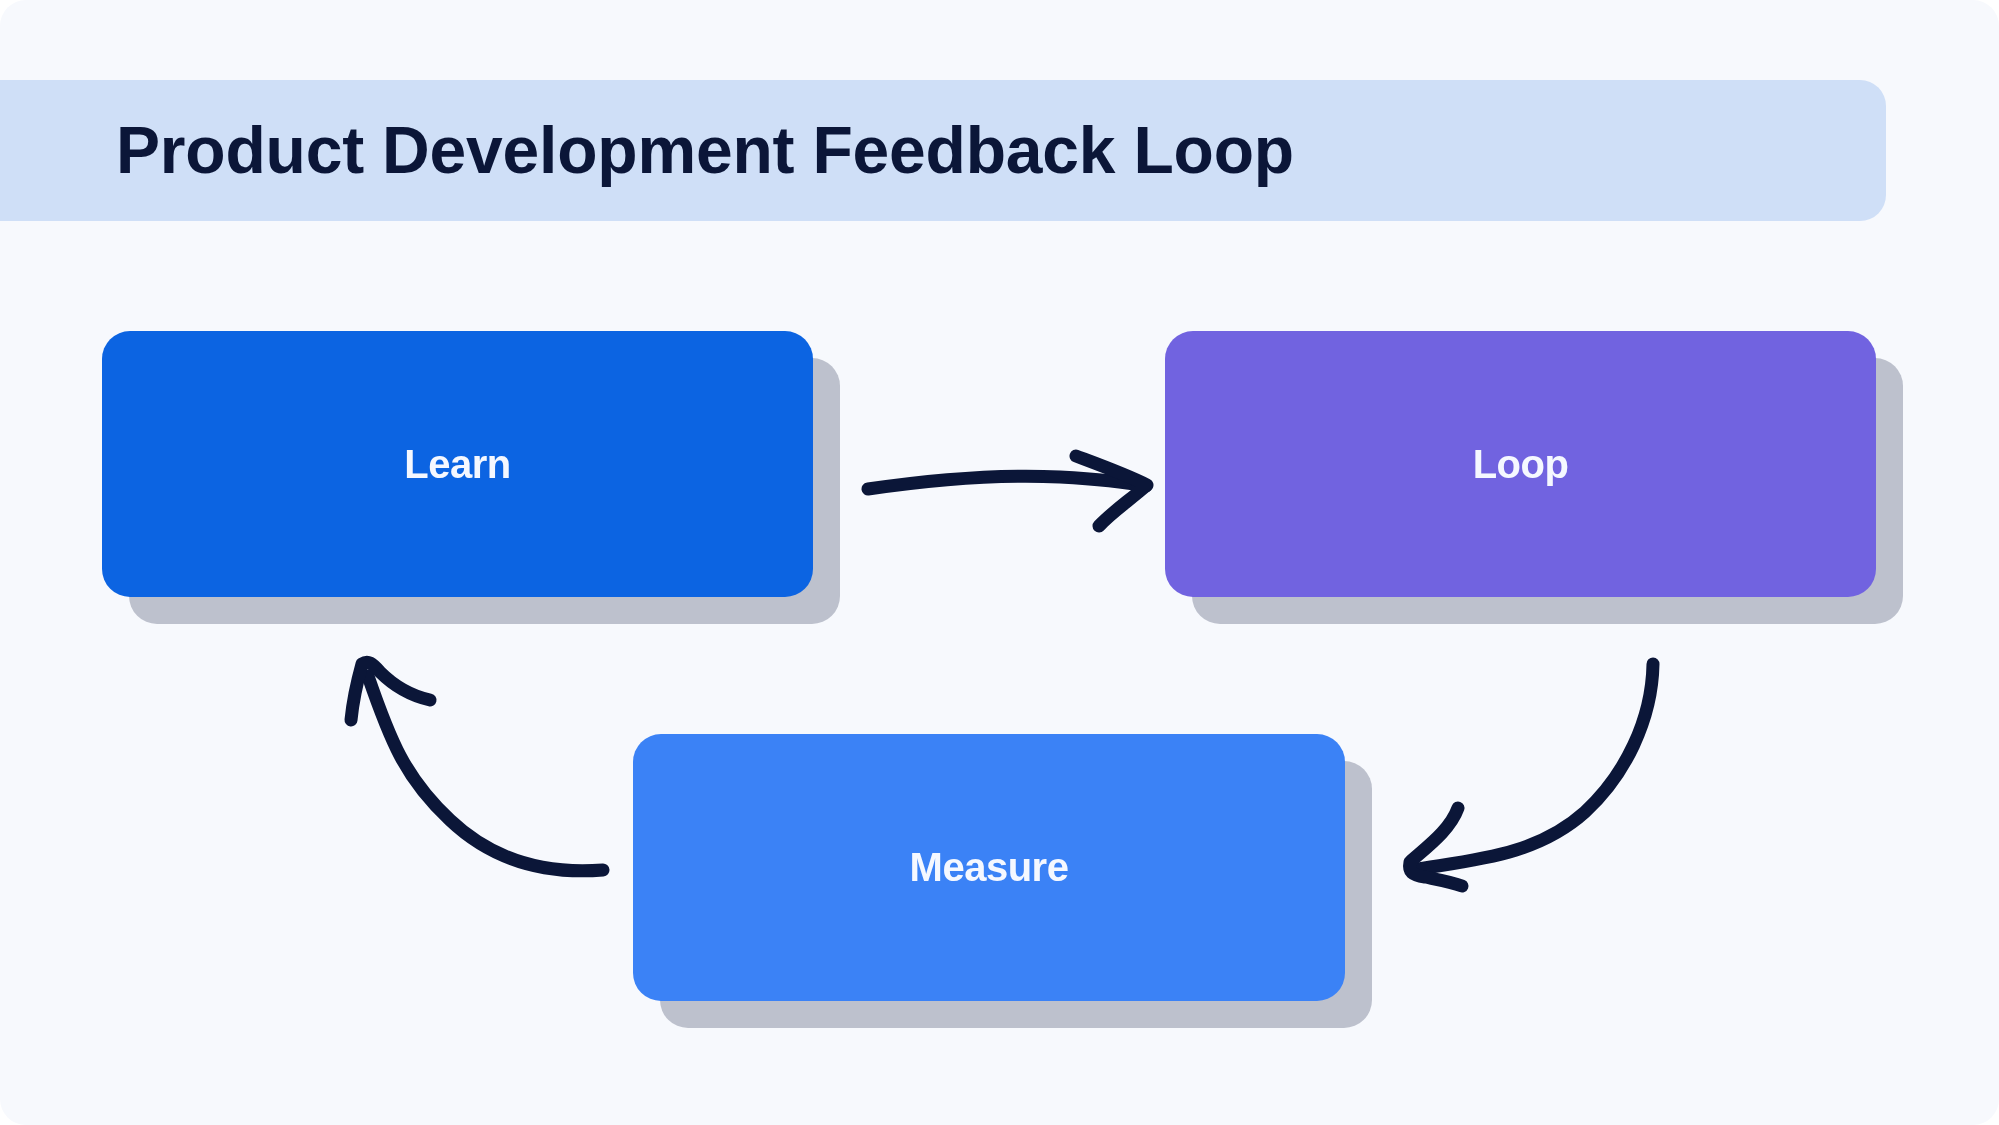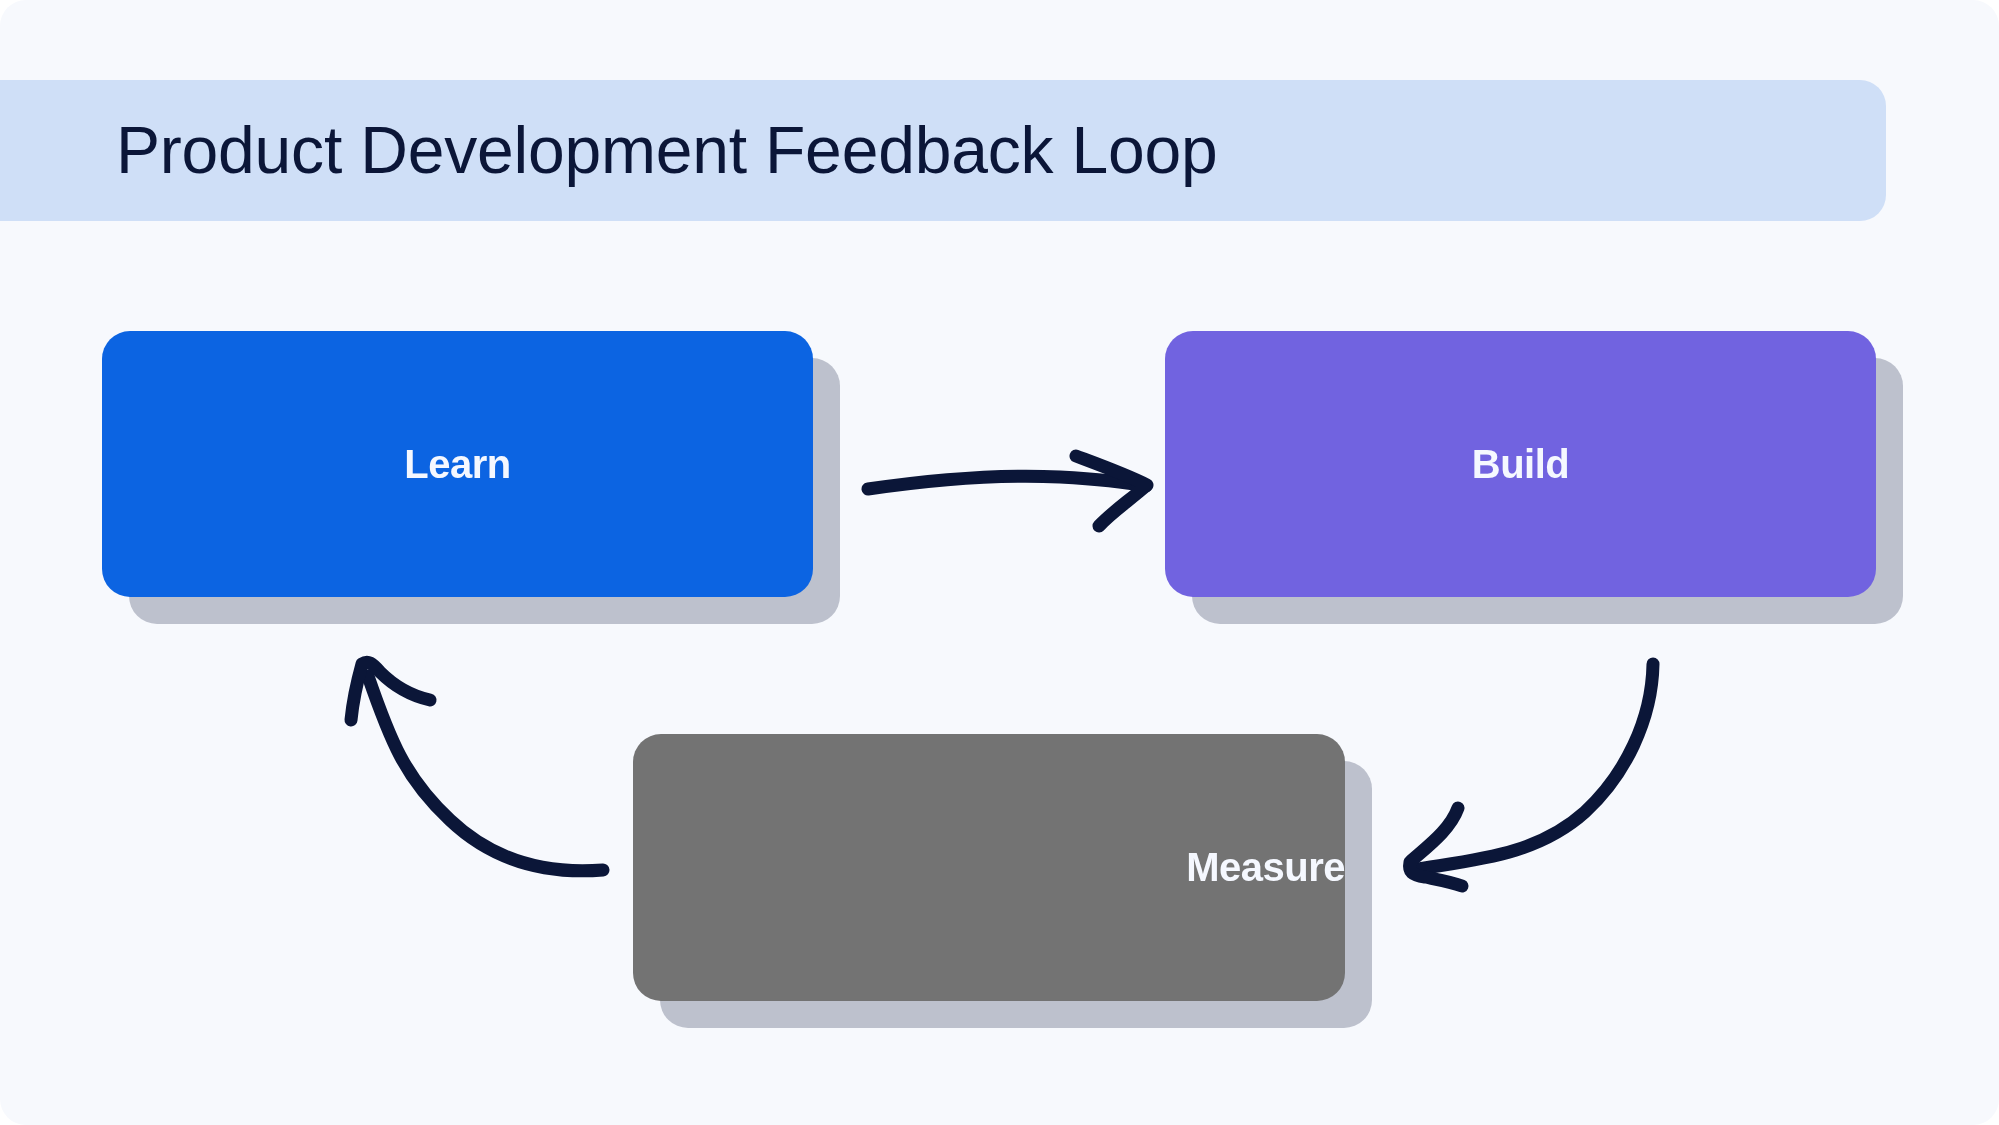--- a/index.html
+++ b/index.html
@@ -28,21 +28,21 @@
       background: #cfdff7;
       border-radius: 26px;
     }
     .title-text {
       position: absolute;
       left: 116px;
       top: 80px;
       height: 165px;
       line-height: 141px;
       font-family: "Liberation Sans", sans-serif;
-      font-weight: normal;
+      font-weight: bold;
       font-size: 66px;
       letter-spacing: -0.2px;
       color: #0b1638;
       white-space: nowrap;
     }
     .node-shadow {
       position: absolute;
       background: #bdc1cd;
       border-radius: 28px;
     }
@@ -91,25 +91,25 @@
   <div class="title-bar" style="background: rgb(207, 223, 247);"></div>
   <div class="title-text" style="color: rgb(11, 22, 56);">Product Development Feedback Loop</div>
 
   <div class="node-shadow" id="learn-shadow" style="background: rgb(189, 193, 205);"></div>
   <div class="node" id="learn" style="background: rgb(12, 100, 226);">
     <span class="node-label" style="color: rgb(245, 248, 255);">Learn</span>
   </div>
 
   <div class="node-shadow" id="build-shadow" style="background: rgb(189, 193, 205);"></div>
   <div class="node" id="build" style="background: rgb(113, 99, 224);">
-    <span class="node-label" style="color: rgb(245, 248, 255);">Build</span>
+    <span class="node-label" style="color: rgb(245, 248, 255);">Loop</span>
   </div>
 
   <div class="node-shadow" id="measure-shadow" style="background: rgb(189, 193, 205);"></div>
-  <div class="node" id="measure" style="background: #737373; justify-content: flex-end;">
+  <div class="node" id="measure" style="background: #3b82f6;">
     <span class="node-label" style="color: rgb(245, 248, 255);">Measure</span>
   </div>
 
   <svg class="arrows" viewBox="0 0 1999 1125">
     <g>
       <path class="arrow-stroke" d="M 868 489 C 930 480, 1000 474, 1060 477 C 1095 479, 1125 482, 1146 486" style="stroke: rgb(11, 22, 56);"></path>
       <path class="arrow-stroke" d="M 1076 456 C 1100 465, 1125 474, 1147 485 C 1130 500, 1112 512, 1099 526" style="stroke: rgb(11, 22, 56);"></path>
     </g>
     <g>
       <path class="arrow-stroke" d="M 1653 664 C 1652 720, 1625 775, 1585 812 C 1535 857, 1470 860, 1412 870" style="stroke: rgb(11, 22, 56);"></path>

